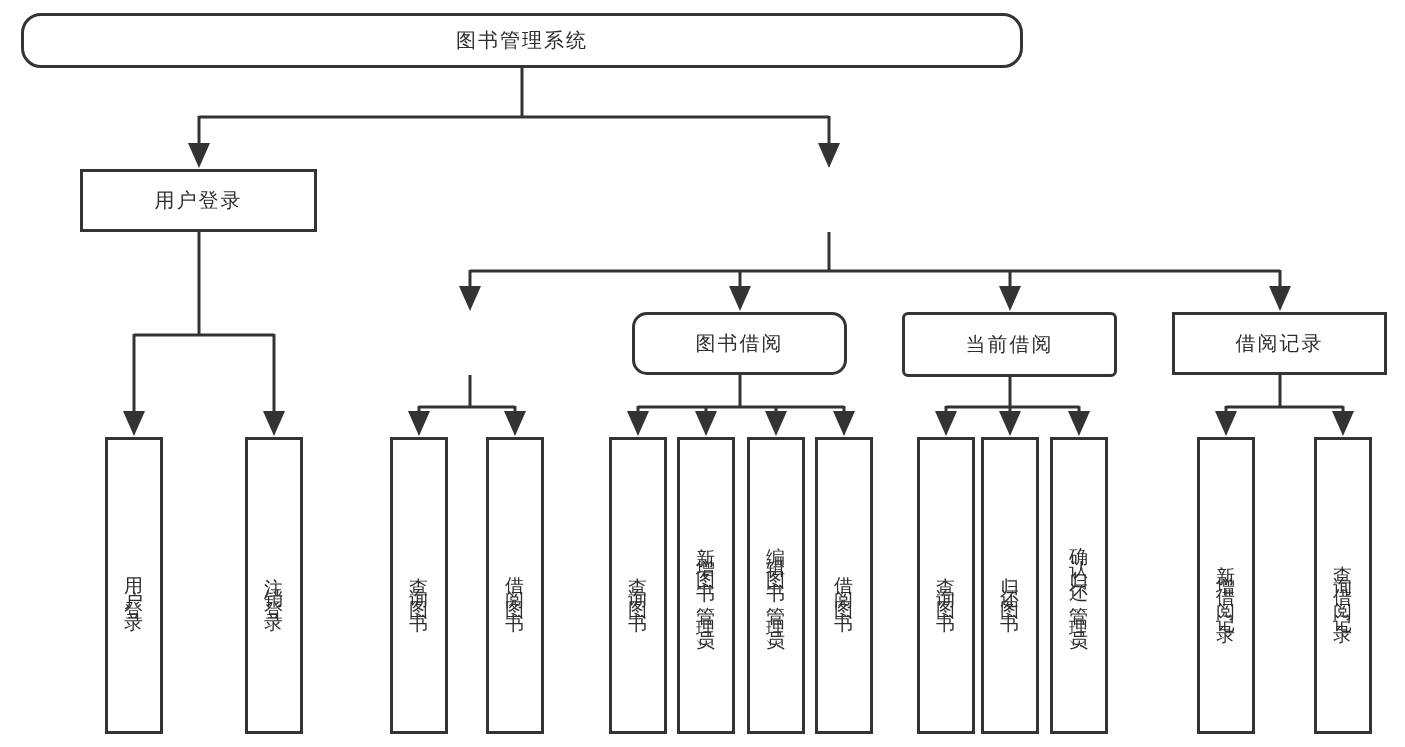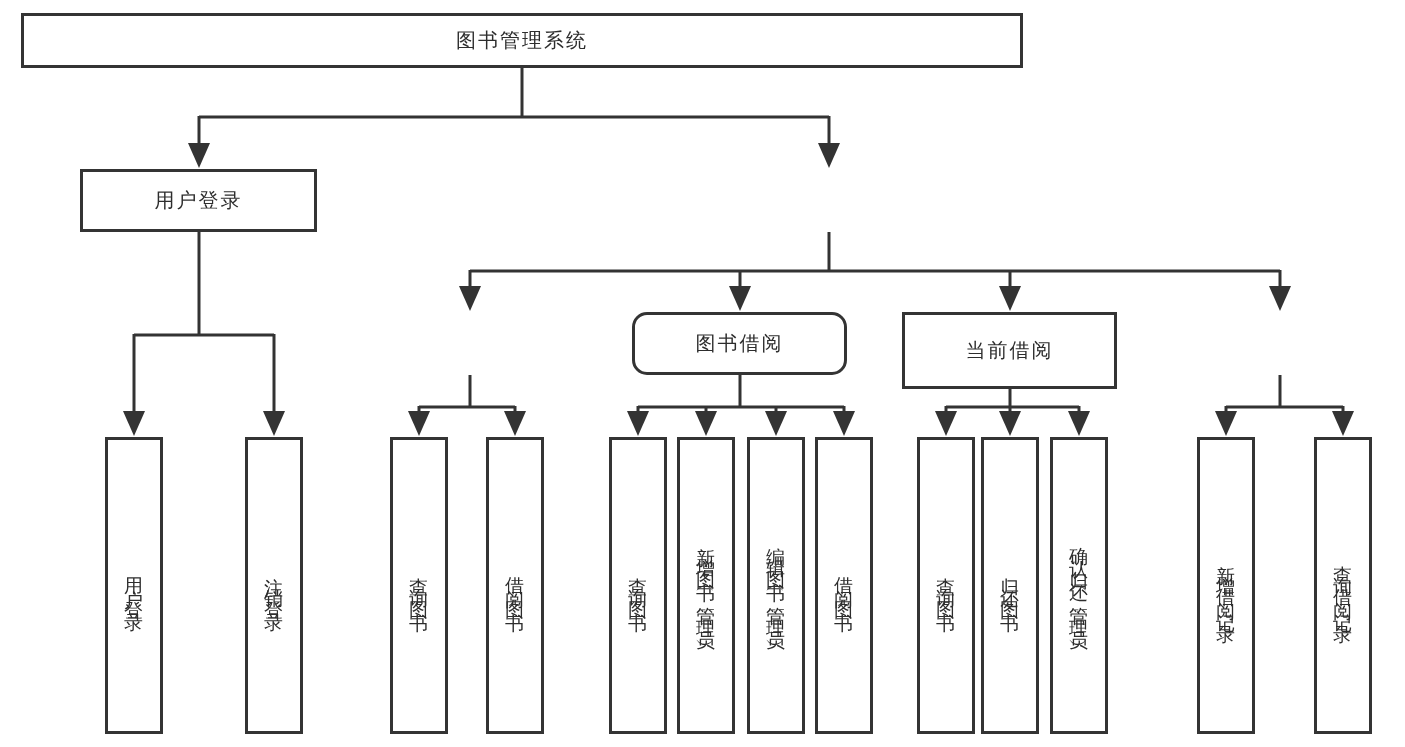--- a/index.html
+++ b/index.html
@@ -120,33 +120,36 @@
       <polygon points="765,411 787,411 776,436"></polygon>
       <polygon points="833,411 855,411 844,436"></polygon>
       <polygon points="935,411 957,411 946,436"></polygon>
       <polygon points="999,411 1021,411 1010,436"></polygon>
       <polygon points="1068,411 1090,411 1079,436"></polygon>
       <polygon points="1215,411 1237,411 1226,436"></polygon>
       <polygon points="1332,411 1354,411 1343,436"></polygon>
     </g>
   </svg>
 
-  <div class="node h-node" style="left:21px;top:13px;width:1002px;height:55px;">
+  <div class="node h-node" style="left:21px;top:13px;width:1002px;height:55px;border-radius:20px;">
     <span>图书管理系统</span>
   </div>
 
   <div class="node h-node" style="left:80px;top:169px;width:237px;height:63px;">
     <span>用户登录</span>
   </div>
 
   <div class="node h-node" style="left:632px;top:312px;width:215px;height:63px;border-radius:15px;">
     <span>图书借阅</span>
   </div>
-  <div class="node h-node" style="left:902px;top:312px;width:215px;height:77px;">
+  <div class="node h-node" style="left:902px;top:312px;width:215px;height:65px;border-radius:6px;">
     <span>当前借阅</span>
+  </div>
+  <div class="node h-node" style="left:1172px;top:312px;width:215px;height:63px;">
+    <span>借阅记录</span>
   </div>
 
   <div class="node leaf" style="left:105px;top:437px;width:58px;height:297px;">
     <span class="v-text">用户登录</span>
   </div>
   <div class="node leaf" style="left:245px;top:437px;width:58px;height:297px;">
     <span class="v-text">注销登录</span>
   </div>
 
   <div class="node leaf" style="left:390px;top:437px;width:58px;height:297px;">

